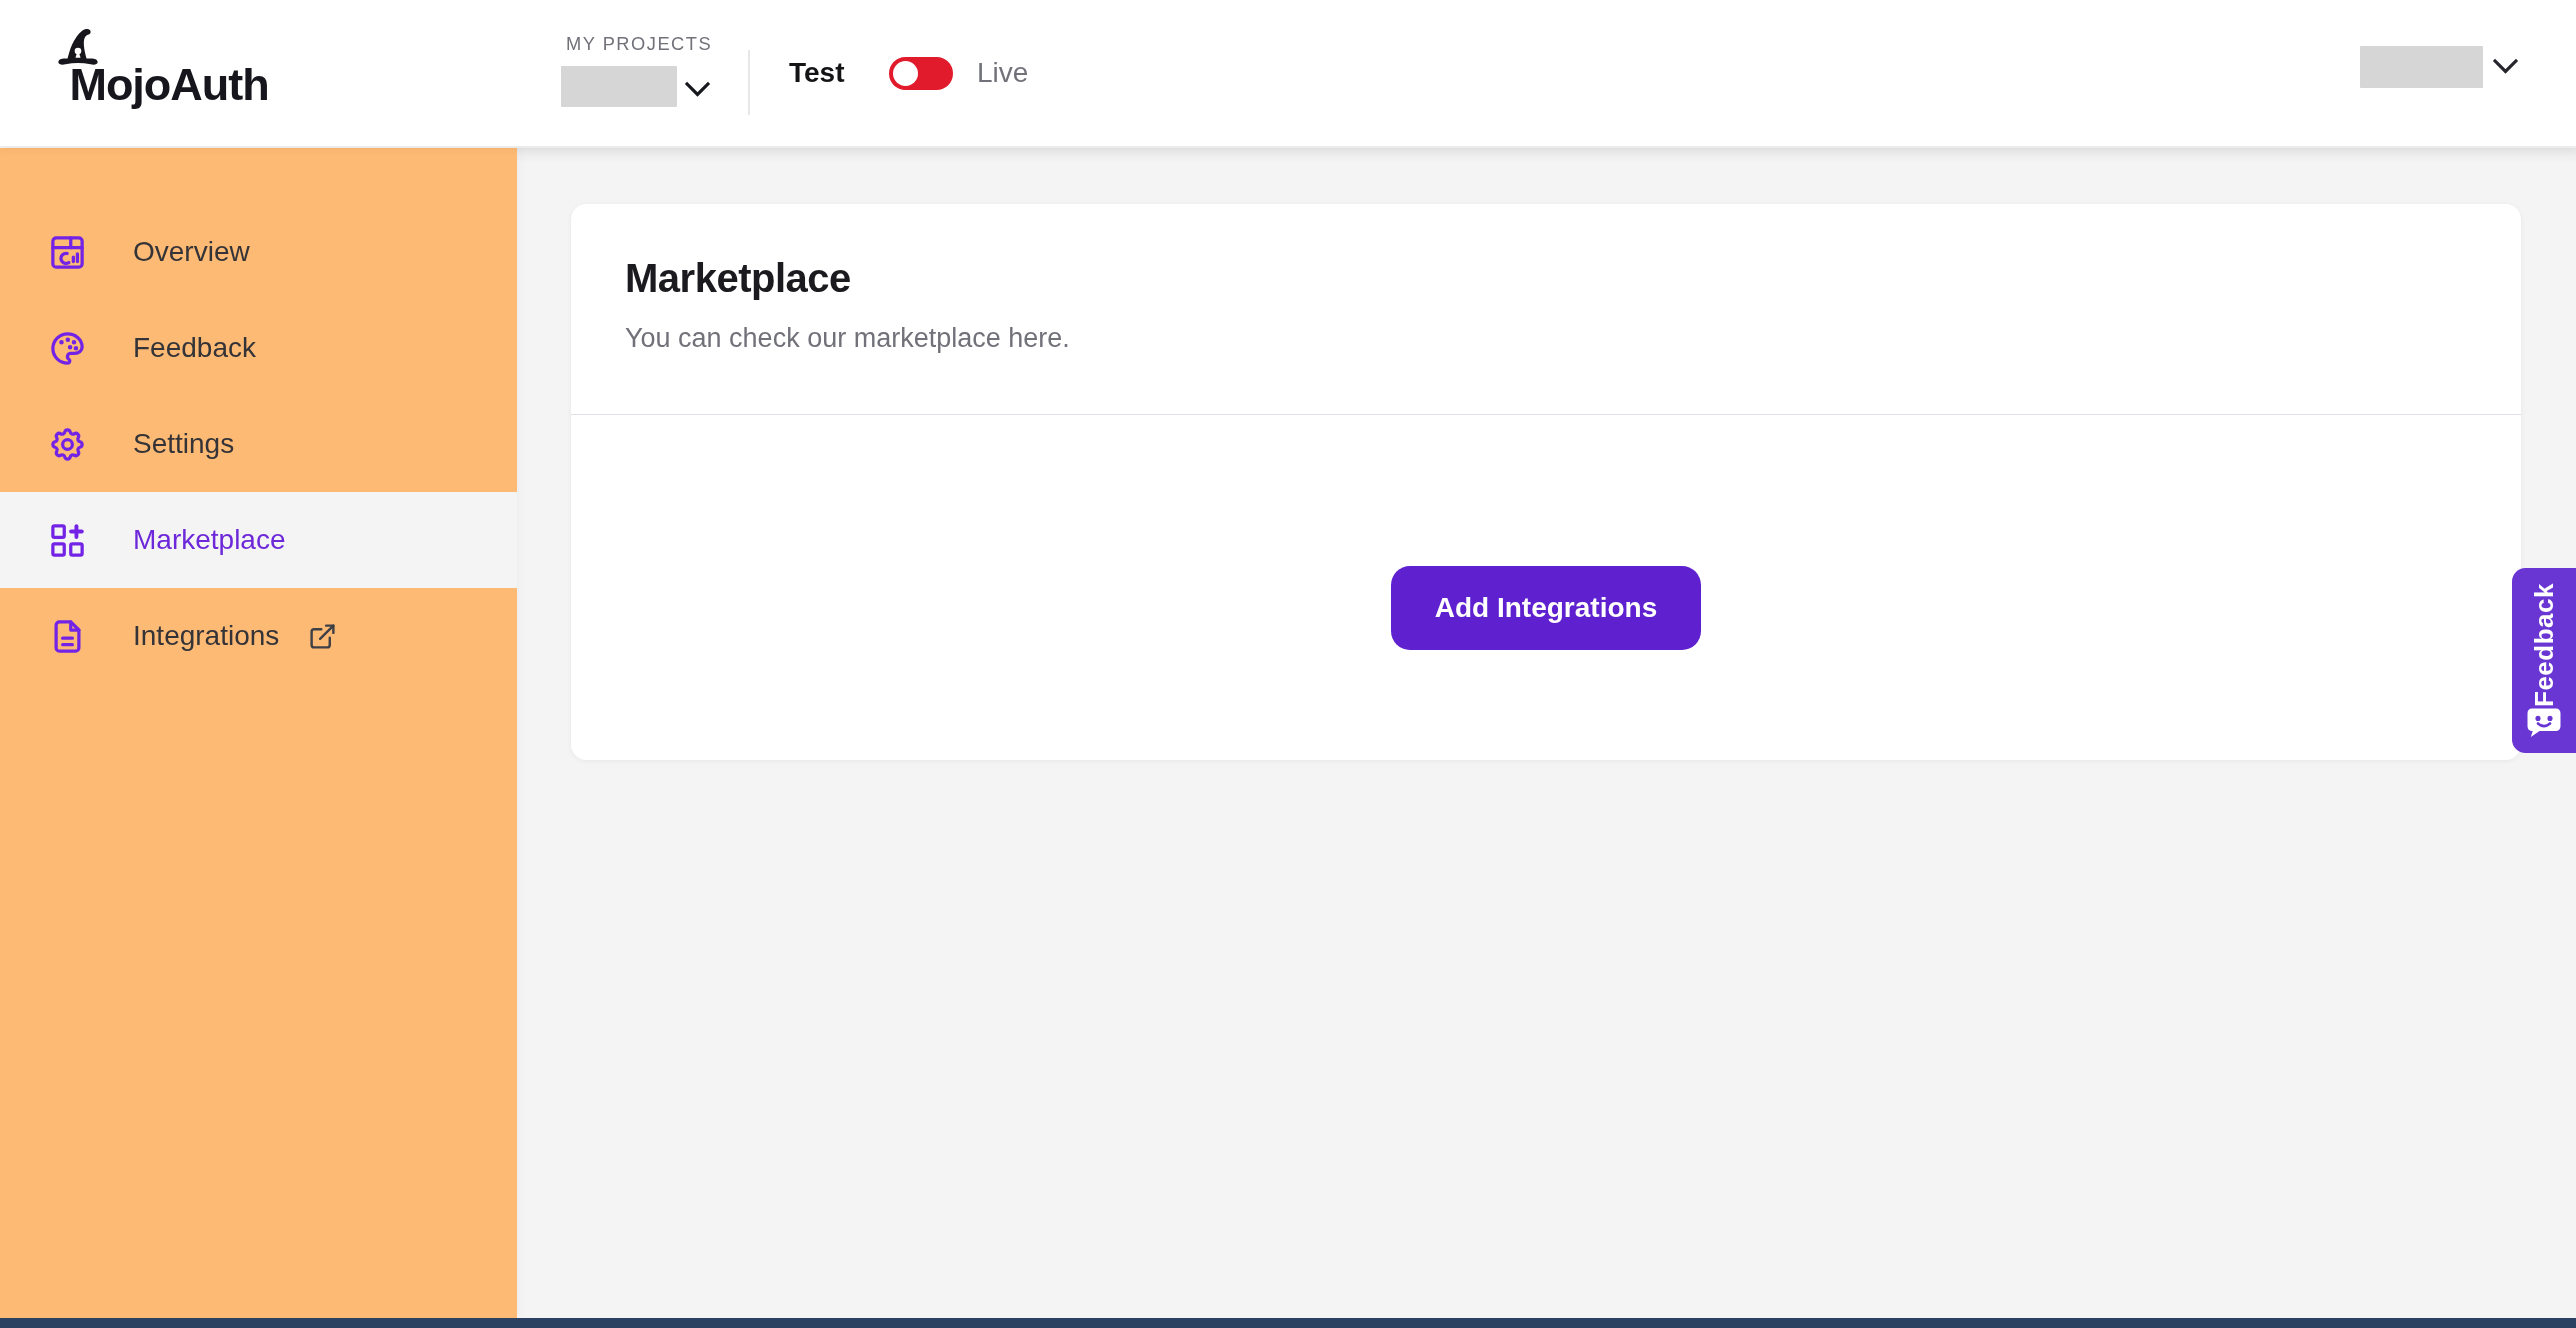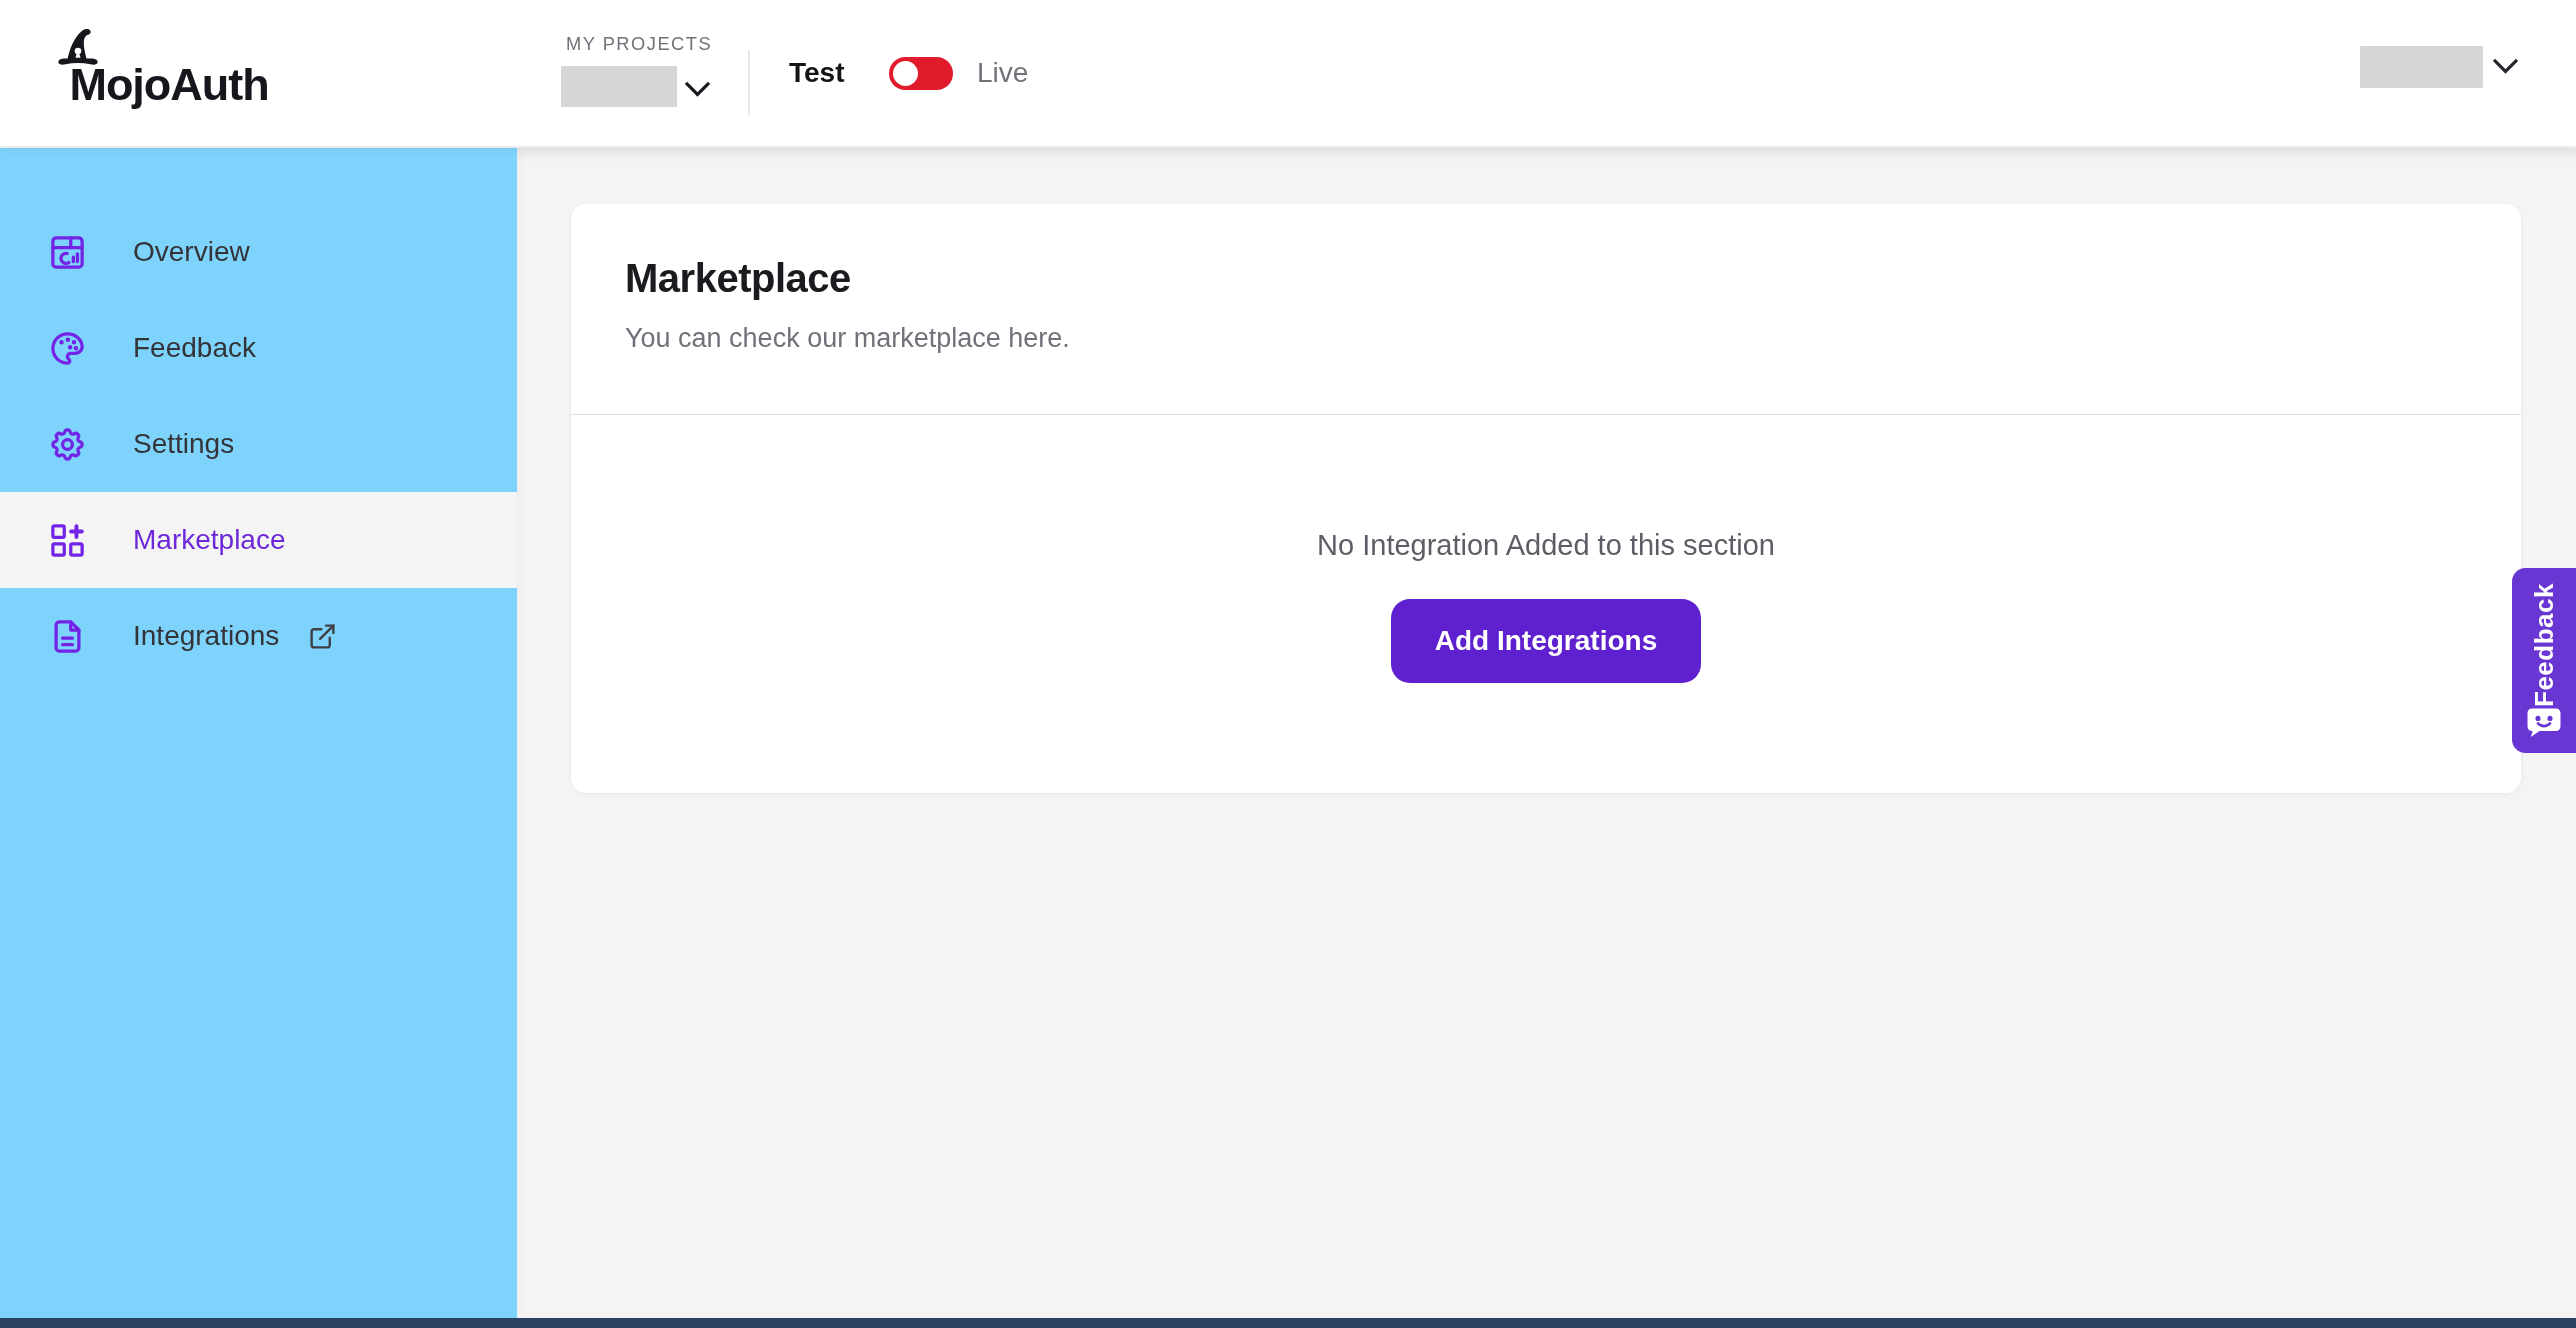--- a/index.html
+++ b/index.html
@@ -56,21 +56,21 @@
     position: absolute; left: 3.9px; top: 3.9px; width: 25px; height: 25px;
     background: #ffffff; border-radius: 50%;
   }
   .account-menu { position: absolute; left: 2360px; top: 42px; width: 164px; height: 50px; cursor: pointer; }
   .account-menu .redacted-box { position: absolute; left: 0; top: 3.9px; width: 123px; height: 42px; }
   .account-menu .chev { position: absolute; left: 132px; top: 16.4px; }
 
   
   .sidebar {
     position: absolute; left: 0; top: 148px; width: 517px; bottom: 9.6px;
-    background: #7dd3fc;
+    background: #fdba74;
     box-shadow: 2.9px 0 9.6px rgba(0,0,0,0.03);
     padding-top: 56px;
     z-index: 20;
   }
   .nav-item {
     height: 96px; display: flex; align-items: center;
     padding-left: 48px; cursor: pointer; user-select: none;
   }
   .nav-item .nav-icon { width: 39px; height: 39px; flex: 0 0 39px; color: #7323e6; }
   .nav-item .nav-label {
@@ -234,21 +234,20 @@
   </div>
 </nav>
 
 <main class="main">
   <section class="card">
     <div class="card-header">
       <h1 class="card-title">Marketplace</h1>
       <div class="card-subtitle">You can check our marketplace here.</div>
     </div>
     <div class="card-body">
-      <div class="empty-text">No Integration Added to this section</div>
       <button class="add-btn">Add Integrations</button>
     </div>
   </section>
 </main>
 
 <div class="feedback-tab">
   <span class="feedback-text">Feedback</span>
   <svg class="feedback-icon" viewBox="0 0 26 24">
     <path fill="#ffffff" d="M5 3 H21 C22.7 3 24 4.3 24 6 V15 C24 16.7 22.7 18 21 18 H10 L4.2 22 L5.5 18 H5 C3.3 18 2 16.7 2 15 V6 C2 4.3 3.3 3 5 3 Z"></path>
     <circle cx="9" cy="9.6" r="1.7" fill="#6936d3"></circle>

